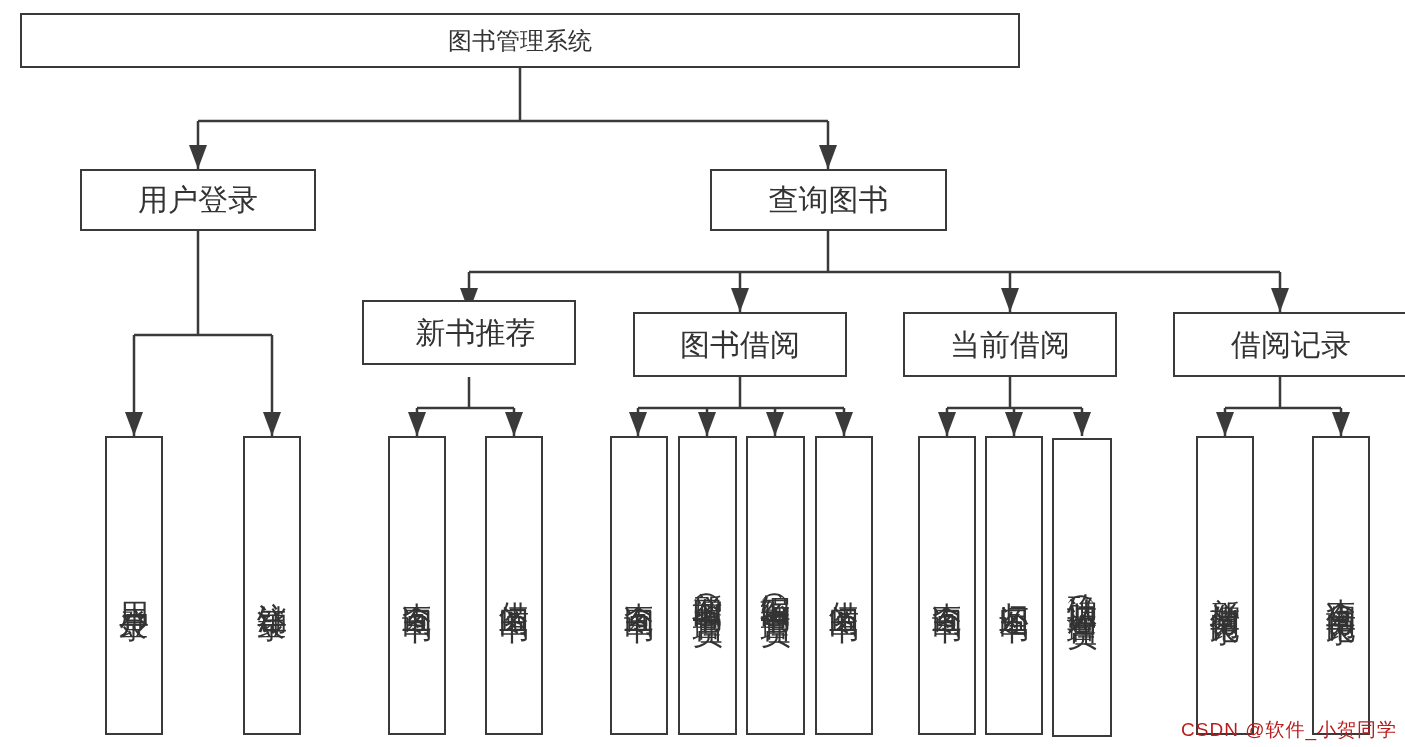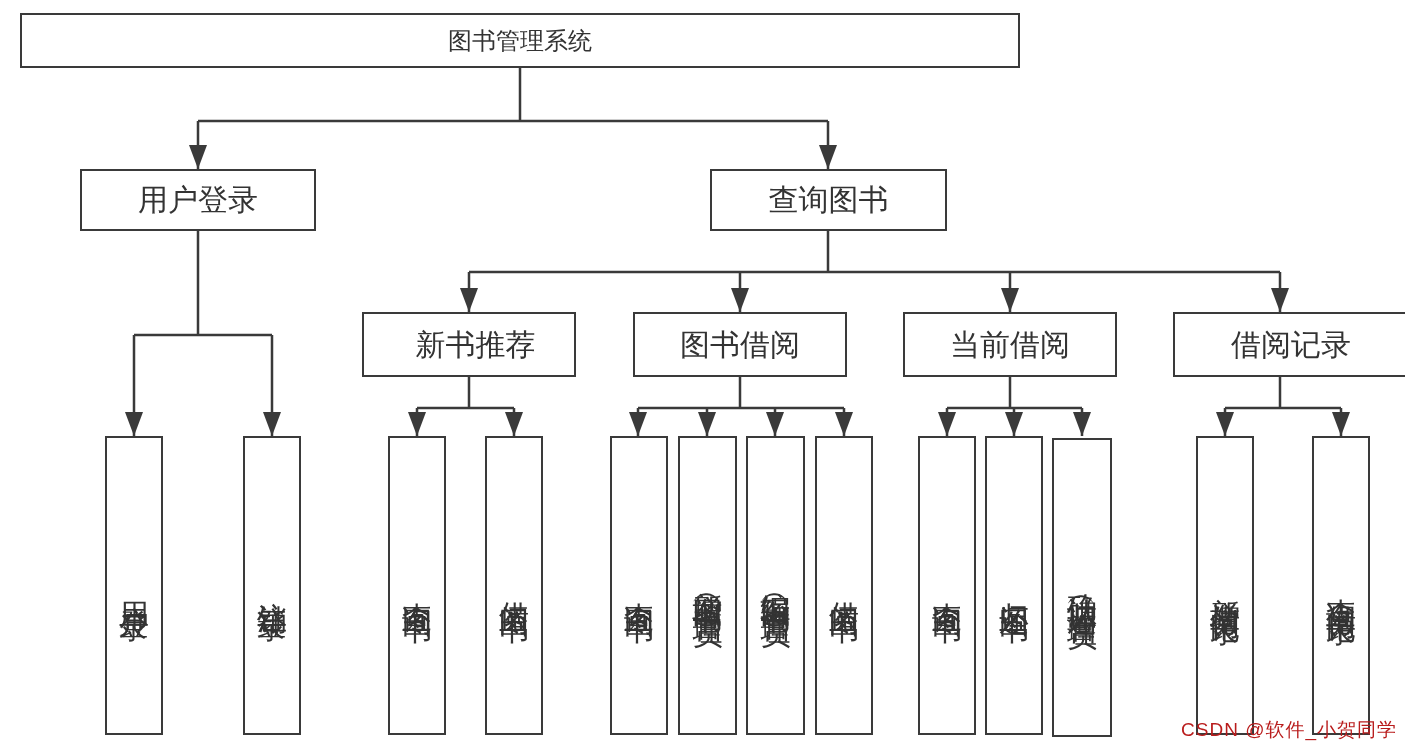--- a/index.html
+++ b/index.html
@@ -97,21 +97,21 @@
       <use href="#ah" x="1225" y="436"></use>
       <use href="#ah" x="1341" y="436"></use>
     </g>
   </svg>
 
   <div class="node root" style="left:20px; top:13px; width:1000px; height:55px;">图书管理系统</div>
 
   <div class="node" style="left:80px; top:169px; width:236px; height:62px;">用户登录</div>
   <div class="node" style="left:710px; top:169px; width:237px; height:62px;">查询图书</div>
 
-  <div class="node" style="left:362px; top:312px; width:214px; height:65px;padding-left:13px;">新书推荐</div>
+  <div class="node" style="left:362px; top:300px; width:214px; height:65px;padding-left:13px;">新书推荐</div>
   <div class="node" style="left:903px; top:312px; width:214px; height:65px;">当前借阅</div>
   <div class="node" style="left:633px; top:312px; width:214px; height:65px;">图书借阅</div>
   <div class="node" style="left:1173px; top:312px; width:236px; height:65px;">借阅记录</div>
 
   <div class="node vnode" style="left:105px; top:436px; width:58px; height:299px;">用户登录</div>
   <div class="node vnode" style="left:243px; top:436px; width:58px; height:299px;">注销登录</div>
 
   <div class="node vnode" style="left:388px; top:436px; width:58px; height:299px;">查询图书</div>
   <div class="node vnode" style="left:485px; top:436px; width:58px; height:299px;">借阅图书</div>
 

